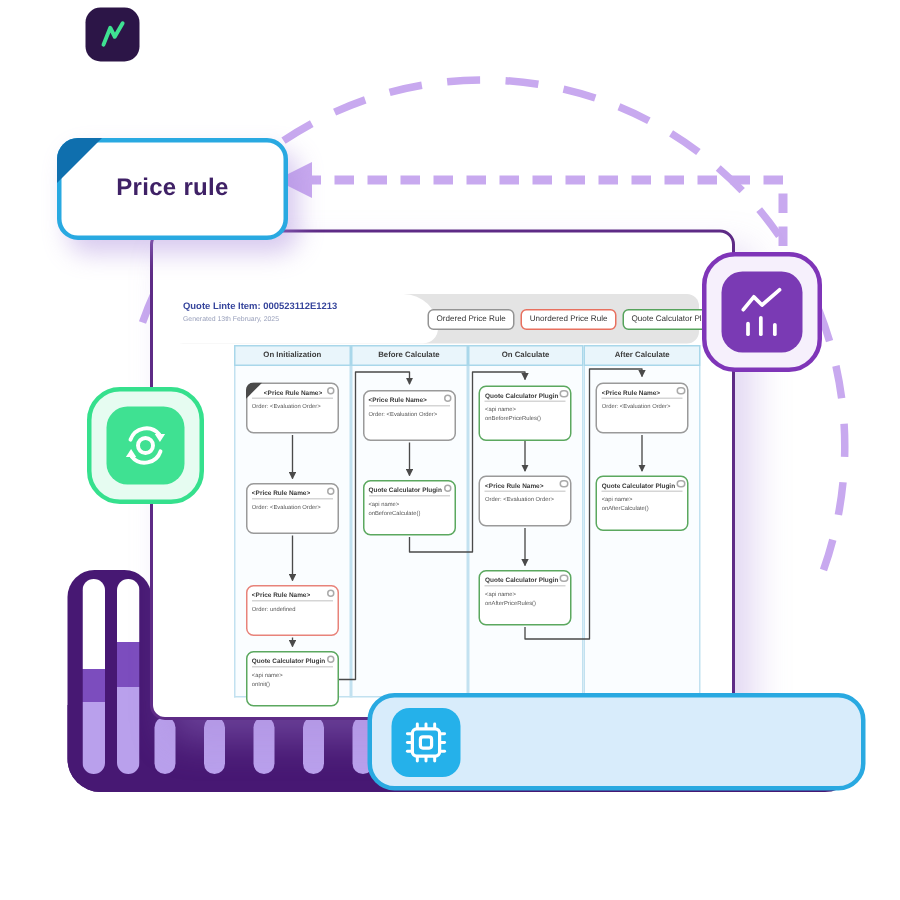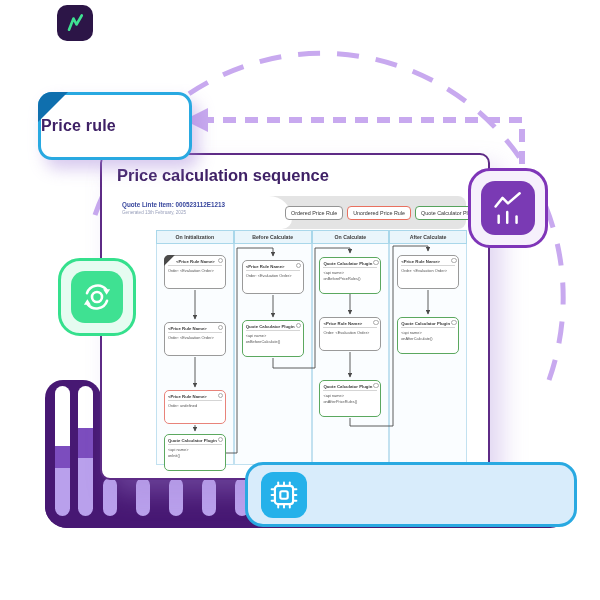--- a/index.html
+++ b/index.html
@@ -8,21 +8,21 @@
   svg.decor{position:absolute;left:0;top:0;width:600px;height:600px;z-index:1;}
 
   
   .badge{position:absolute;left:57px;top:5px;width:36px;height:36px;background:#2c1547;
          border-radius:10px;z-index:8;display:flex;align-items:center;justify-content:center;}
 
   
   .price-card{position:absolute;left:38px;top:92px;width:148px;height:62px;background:#fff;
               border:3px solid #29a9e1;border-radius:14px;z-index:6;
               box-shadow:7px 9px 16px rgba(168,138,219,.45);
-              display:flex;align-items:center;justify-content:flex-start;}
+              display:flex;align-items:center;justify-content:center;}
   .price-card::before{content:'';position:absolute;top:-3px;left:-3px;width:30px;height:30px;
               background:#0f6fae;clip-path:polygon(0 0,100% 0,0 100%);border-top-left-radius:14px;}
   .price-card span{font-size:16px;font-weight:800;color:#3f2166;letter-spacing:.2px;}
 
   
   .window{position:absolute;left:100px;top:153px;width:390px;height:327px;background:#fff;
           border:2.5px solid #5e2b86;border-radius:10px;z-index:3;box-sizing:border-box;
           box-shadow:12px 14px 24px rgba(168,138,219,.35);}
   .win-title{position:absolute;left:15px;top:11px;font-size:16.5px;font-weight:800;color:#3f2166;}
   .info-bar{position:absolute;left:12px;top:41px;width:352px;height:33px;background:#e4e4e4;
@@ -104,21 +104,20 @@
     <svg width="24" height="24" viewBox="0 0 32 32">
       <polyline points="8,25 14,10 18,18 25,6" fill="none" stroke="#3fe192" stroke-width="3.5" stroke-linecap="round" stroke-linejoin="round"></polyline>
     </svg>
   </div>
 
   <div class="price-card">
     <span>Price rule</span>
   </div>
 
   <div class="window">
-    <div class="win-title">Price calculation sequence</div>
 
     <div class="info-bar">
       <div class="quote-sec">
         <div class="quote-line">Quote Linte Item: 000523112E1213</div>
         <div class="generated">Generated 13th February, 2025</div>
       </div>
       <div class="legend" id="legend">
           <div class="lg-btn gray">Ordered Price Rule</div>
           <div class="lg-btn red">Unordered Price Rule</div>
           <div class="lg-btn green">Quote Calculator Pl...</div>

